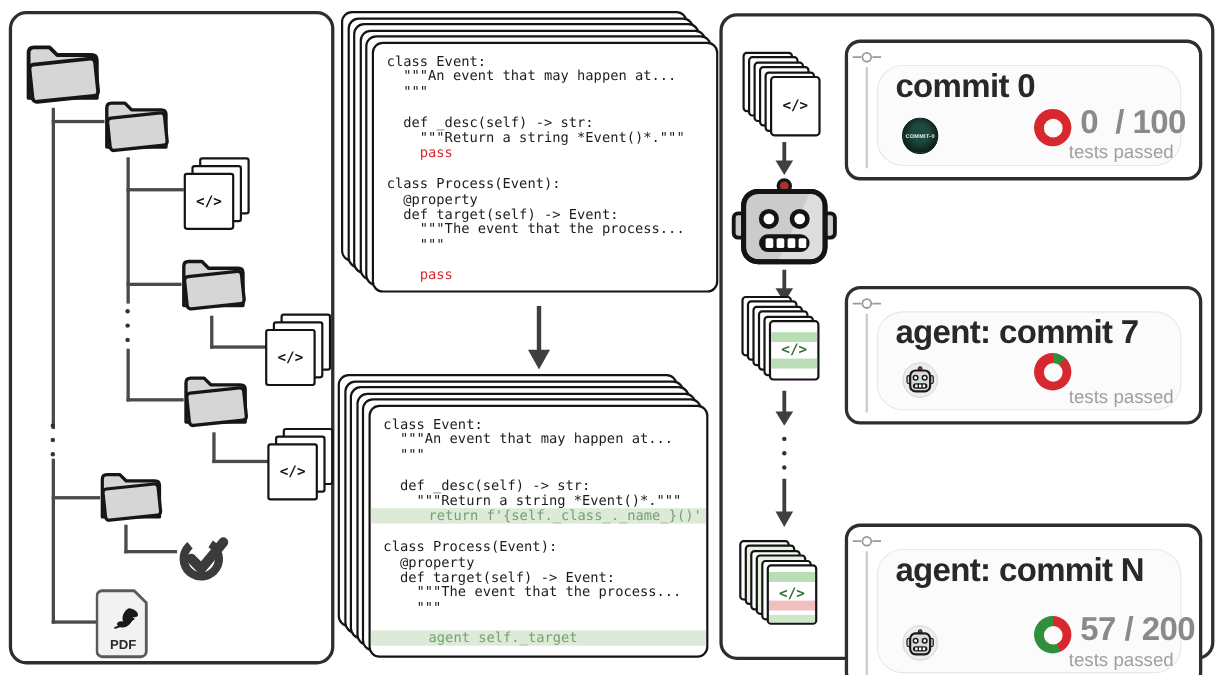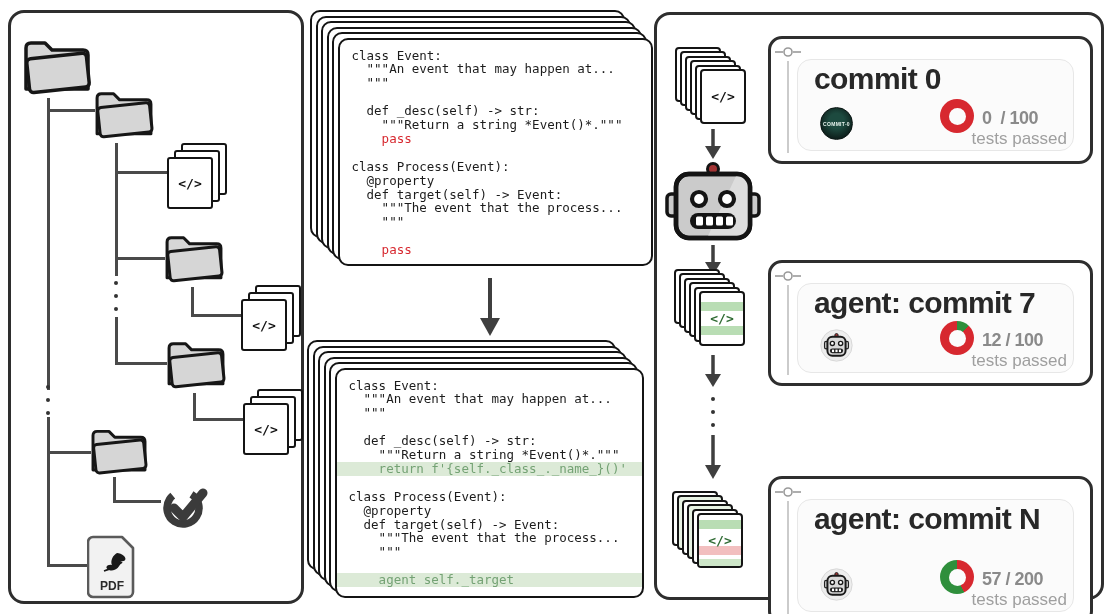--- a/index.html
+++ b/index.html
@@ -31,36 +31,36 @@
   .rs .stripe{position:absolute;left:0;right:0}
   .rs-label{position:relative;font-family:"DejaVu Sans Mono",monospace;font-weight:bold;font-size:13px;color:#111}
   .rs-label.green{color:#2f6b33}
 
   
   .bigstack{position:absolute}
   .bs-card{position:absolute;background:#fff;border:2.5px solid #141414;border-radius:10px}
   .bs-front{padding:9px 12px;overflow:hidden}
   .code-line{font-family:"DejaVu Sans Mono",monospace;font-size:12.5px;line-height:13.9px;white-space:pre;min-height:13.9px;color:#1c1c1c}
   .code-line.red{color:var(--red,#d7282f)}
-  .code-line.green{color:var(--cgreen,#74a274);background:var(--cgreenbg,#dcead7);margin:0 -12px;padding:0 12px}
+  .code-line.green{color:var(--cgreen,#74a274);background:var(--cgreenbg,#dcead7);margin:0 -12px;padding:0 23px}
 
   .arrow{position:absolute}
 
   
   .ccard{position:absolute;width:325px;background:#fff;border:3px solid #2e2e2e;border-radius:14px}
   .gitline{position:absolute;left:16px;top:22px;bottom:8px;width:1.5px;background:#cbcbcb}
   .gitnode{position:absolute;left:4px;top:6px}
-  .inner{position:absolute;left:26px;top:20px;right:16px;bottom:10px;background:#fbfbfb;border:1.5px solid #e7e7e7;border-radius:14px}
+  .inner{position:absolute;left:26px;top:20px;right:16px;bottom:10px;background:#fbfbfb;border:1.5px solid #e7e7e7;border-radius:24px}
   .ctitle{position:absolute;left:16px;top:2px;font-size:30px;font-weight:800;color:#282828;letter-spacing:-0.6px}
   .badge{position:absolute;left:22px;bottom:10px;width:33px;height:33px}
   .logo0{border-radius:50%;background:radial-gradient(circle at 50% 42%,#1d4a3f 0 32%,#0e211d 72%);border:1px solid #0a1513;display:flex;align-items:center;justify-content:center}
   .logo0 span{color:#e8f3ee;font-size:5px;font-weight:bold;letter-spacing:.3px}
   .donut{position:absolute;left:142px;bottom:17px;width:34px;height:34px;border-radius:50%}
   .donut::after{content:"";position:absolute;inset:8.5px;background:#fbfbfb;border-radius:50%}
-  .score{position:absolute;left:184px;bottom:21px;font-size:18px;font-weight:700;color:#8a8a8a;white-space:pre;letter-spacing:-.5px}
+  .score{position:absolute;left:184px;bottom:21px;font-size:30px;font-weight:700;color:#8a8a8a;white-space:pre;letter-spacing:-.5px}
   .caption{position:absolute;right:6px;bottom:1px;font-size:17px;color:#9f9f9f}
 </style>
 </head>
 <body>
 
 <div id="stage">
 
   <div id="left-panel" class="panel">
 
     <div class="tline" style="left:36px;top:85px;width:3px;height:292px"></div>
@@ -321,21 +321,20 @@
           <rect x="30.5" y="15" width="4" height="9" rx="2" fill="#cfcfcf" stroke="#222" stroke-width="1.4"></rect>
           <rect x="9" y="9.5" width="22" height="23" rx="6" fill="#d9d9d9" stroke="#1a1a1a" stroke-width="2.4"></rect>
           <circle cx="15" cy="17.5" r="2.5" fill="#fff" stroke="#1a1a1a" stroke-width="1.7"></circle>
           <circle cx="25" cy="17.5" r="2.5" fill="#fff" stroke="#1a1a1a" stroke-width="1.7"></circle>
           <rect x="12" y="23.5" width="16" height="6" rx="3" fill="#1a1a1a"></rect>
           <rect x="14.5" y="25" width="2.6" height="3" fill="#fff"></rect>
           <rect x="18.7" y="25" width="2.6" height="3" fill="#fff"></rect>
           <rect x="22.9" y="25" width="2.6" height="3" fill="#fff"></rect>
         </svg>
         <div class="donut" style="background: conic-gradient(rgb(47, 143, 60) 0deg, rgb(47, 143, 60) 12%, rgb(215, 40, 47) 12%, rgb(215, 40, 47) 100%);"></div>
-        <div class="score">12 / 100</div>
         <div class="caption">tests passed</div>
       </div>
     </div>
 
     <div class="ccard" style="left:111px;top:461px;height:149px">
       <svg class="gitnode" width="26" height="14" viewBox="0 0 26 14">
         <line x1="0" y1="7" x2="8" y2="7" stroke="#9a9a9a" stroke-width="1.6"></line>
         <circle cx="13" cy="7" r="4" fill="#fff" stroke="#9a9a9a" stroke-width="1.6"></circle>
         <line x1="18" y1="7" x2="26" y2="7" stroke="#9a9a9a" stroke-width="1.6"></line>
       </svg>

